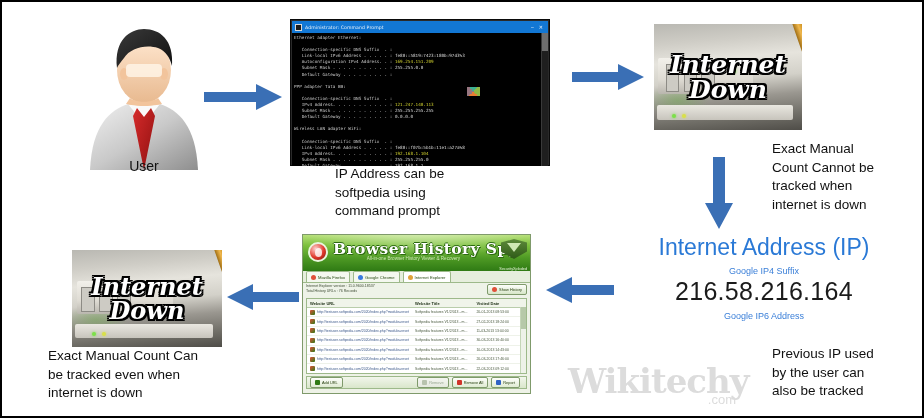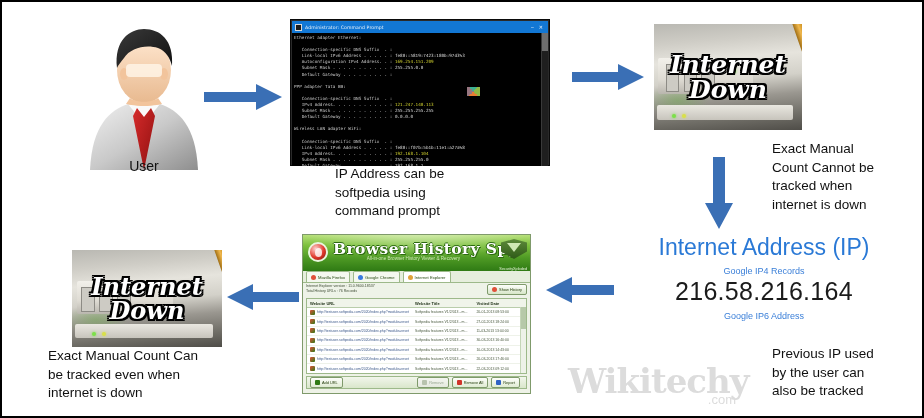--- a/index.html
+++ b/index.html
@@ -263,21 +263,21 @@
   </div>
 
   <div class="arrow-d" style="left:703px;top:155px;">
     <svg width="28" height="72" viewBox="0 0 28 72">
         <path d="M8 0 H20 V46 H28 L14 72 L0 46 H8 Z" fill="#3a6fb5"></path>
       </svg>
   </div>
 
   <div id="ippanel" class="abs">
     <div id="ip-title">Internet Address (IP)</div>
-    <div id="ip4-label">Google IP4 Records</div>
+    <div id="ip4-label">Google IP4 Suffix</div>
     <div id="ip4-value">216.58.216.164</div>
     <div id="ip6-label">Google IP6 Address</div>
   </div>
 
   <div class="note" style="left:770px;top:343px;width:152px;">
     <span style="white-space:pre-line;">Previous IP used
 by the user can
 also be tracked</span>
   </div>
 

